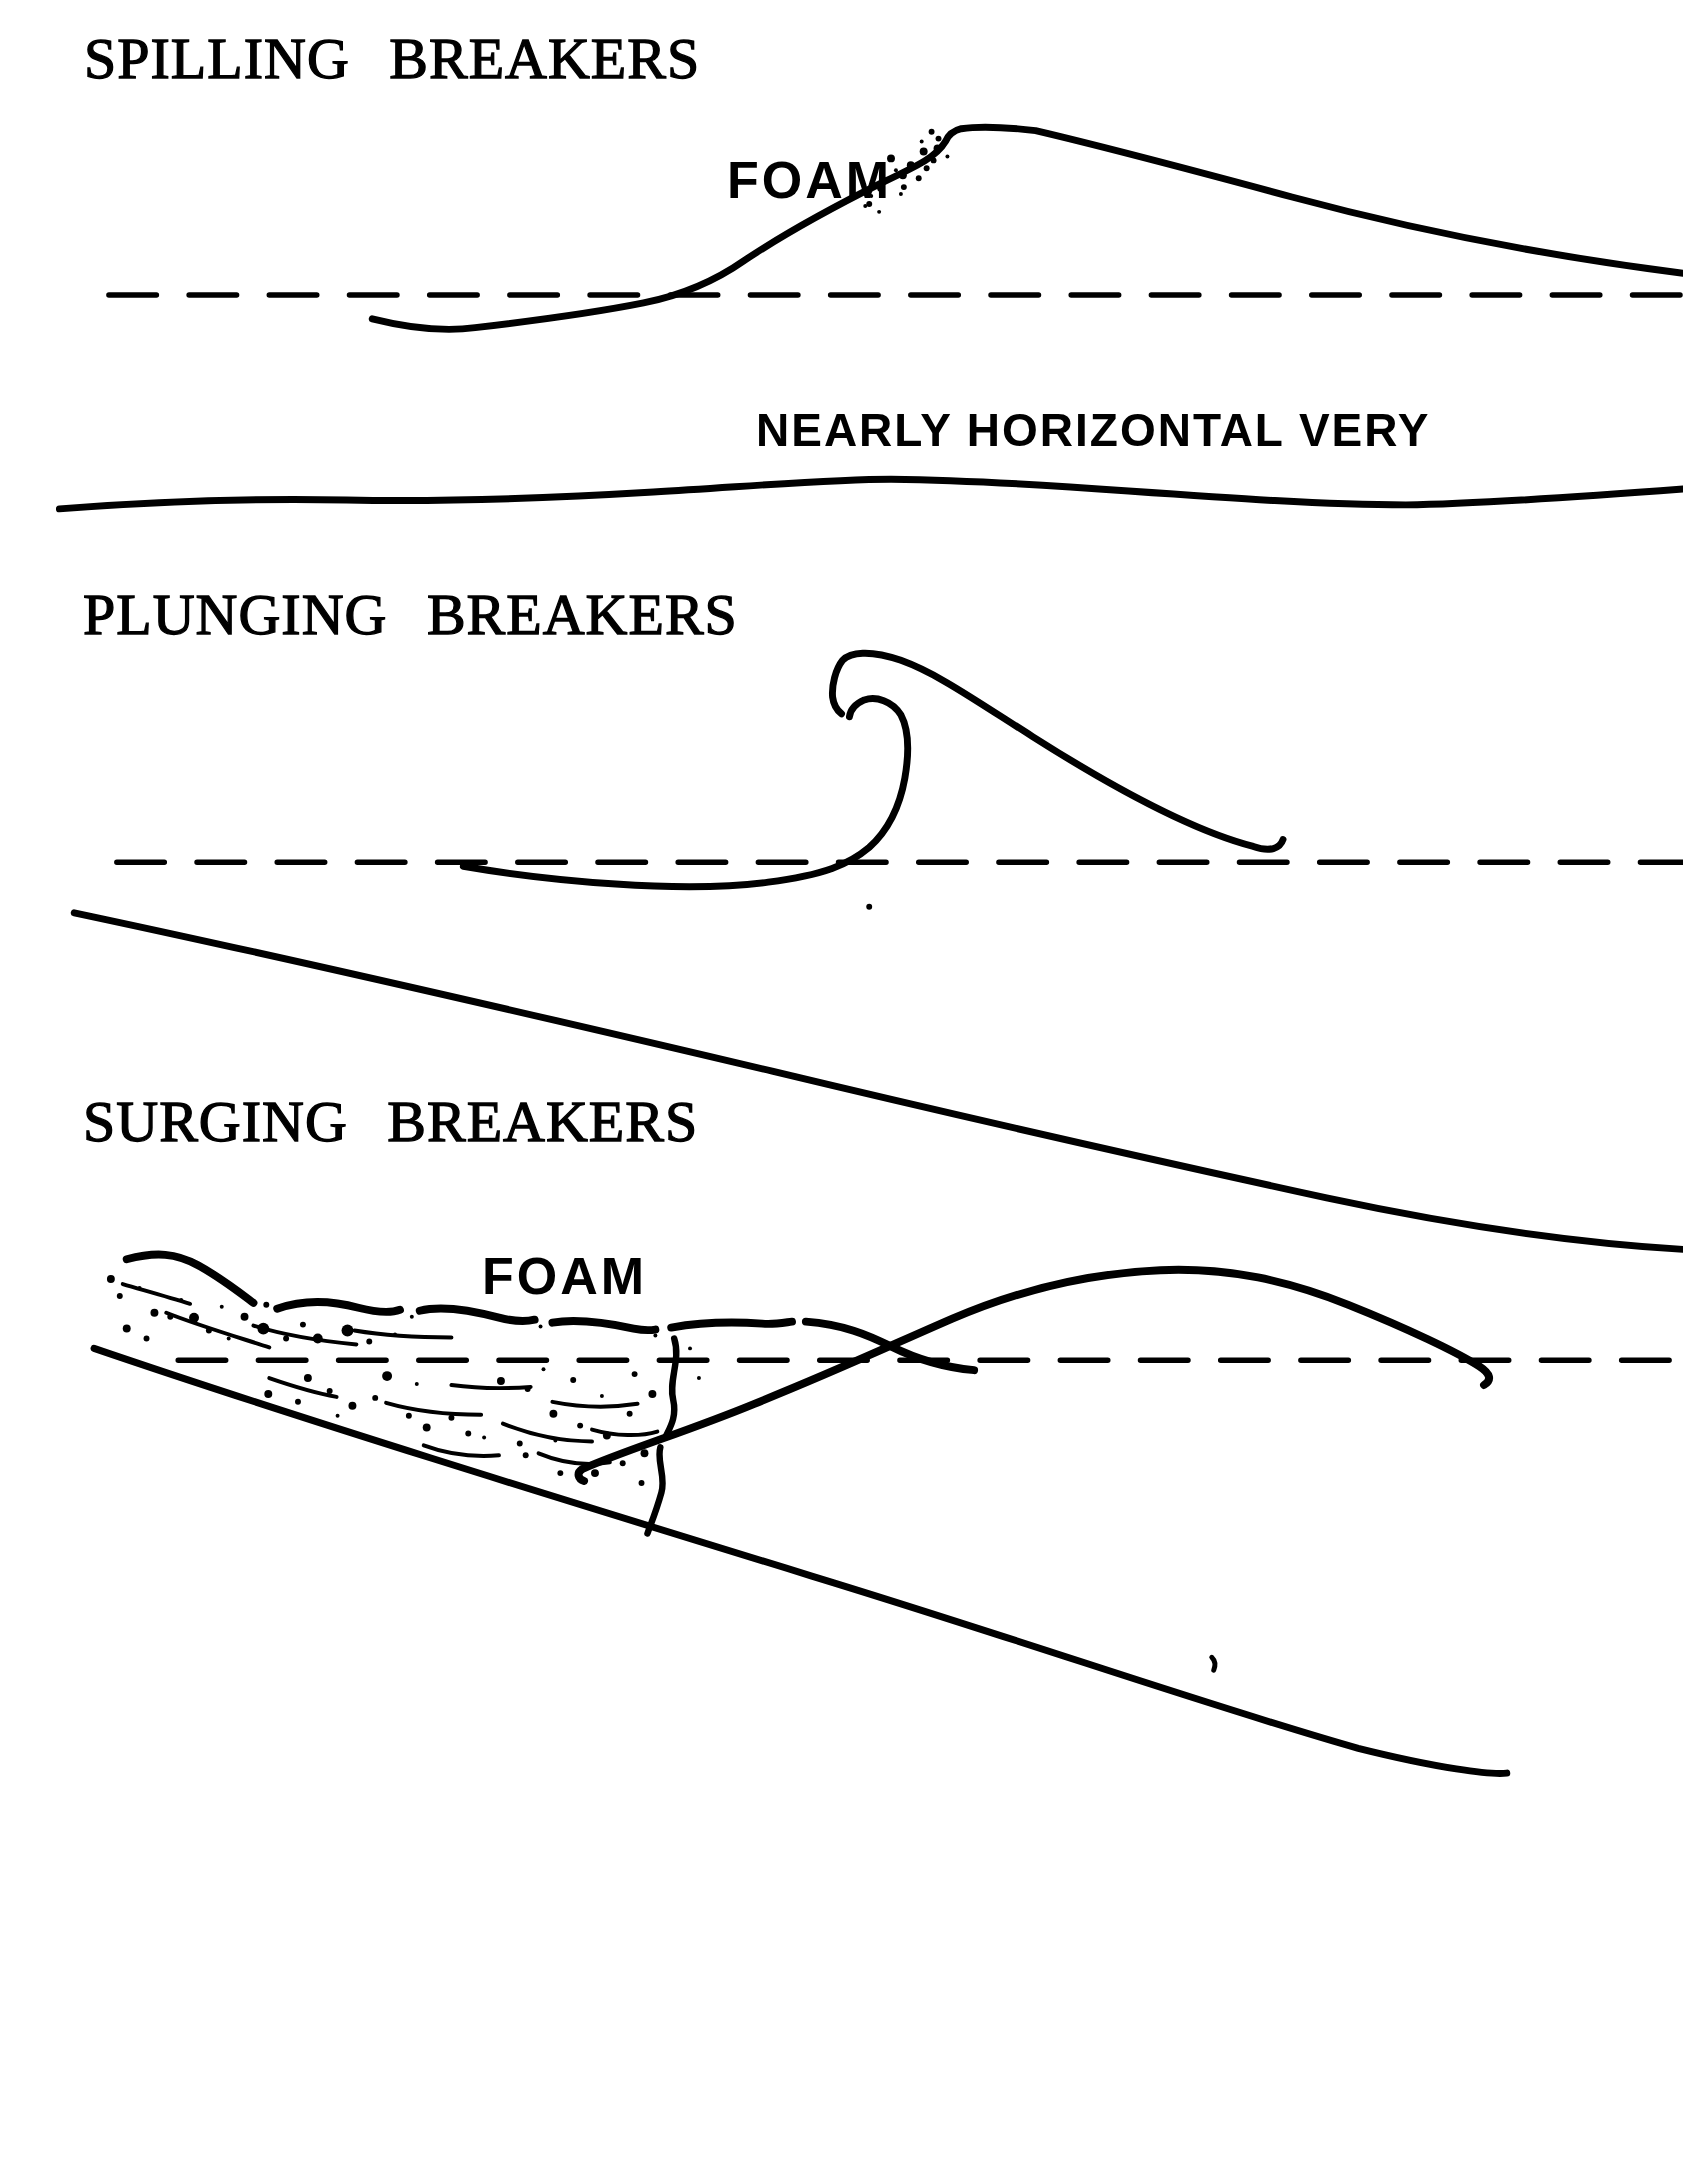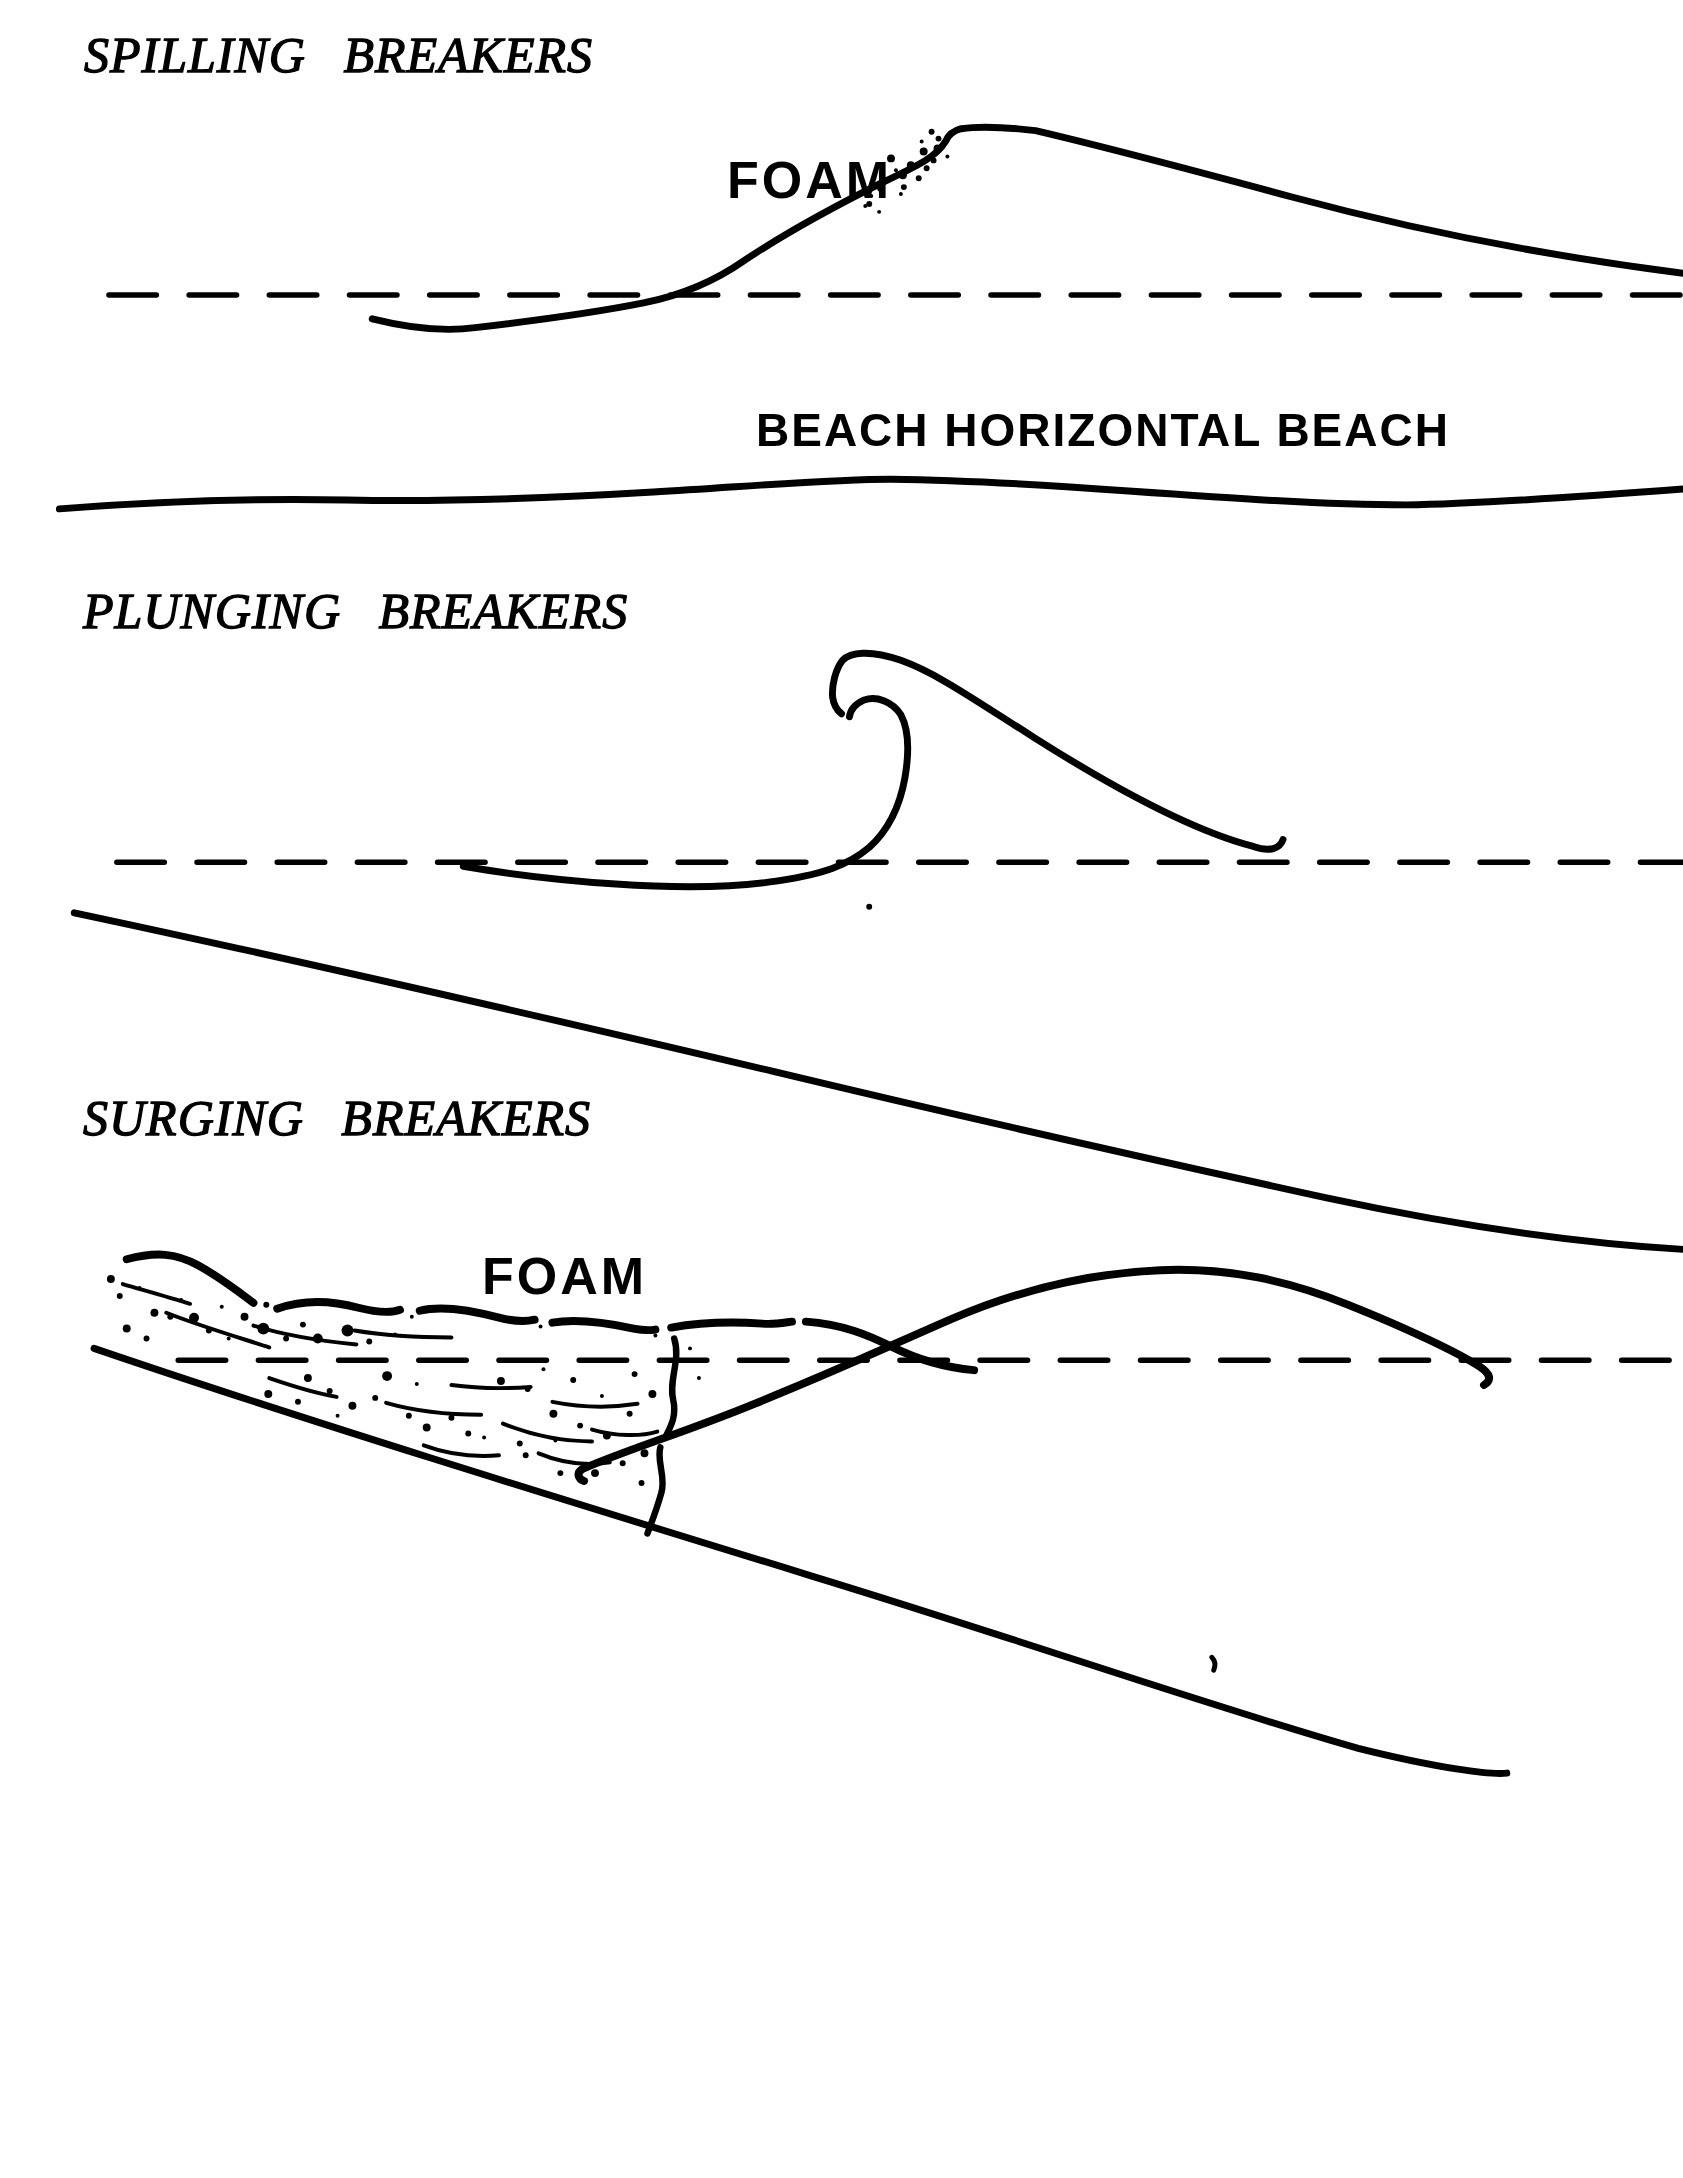--- a/index.html
+++ b/index.html
@@ -2,23 +2,23 @@
 <html><head>
 <meta charset="utf-8">
 <style>
   html,body{margin:0;padding:0;background:#ffffff;}
   .canvas{
     position:relative;width:1683px;height:2178px;background:#ffffff;
     font-family:"Liberation Sans",sans-serif;color:#000;overflow:hidden;
   }
   .art{position:absolute;left:0;top:0;width:1683px;height:2178px;}
   .title{
-    position:absolute;font-family:"Liberation Serif",serif;font-size:50px;
+    position:absolute;font-family:"Liberation Serif",serif;font-size:58px;
     font-weight:400;letter-spacing:1px;word-spacing:24px;white-space:nowrap;
-    -webkit-text-stroke:1.3px #000;line-height:1;font-style:italic;
+    -webkit-text-stroke:1.3px #000;line-height:1;
   }
   .lbl{
     position:absolute;font-family:"Liberation Sans",sans-serif;font-weight:700;
     font-size:46px;letter-spacing:2px;white-space:nowrap;line-height:1;
   }
   .lbl.foam{font-size:52px;letter-spacing:3px;}
   .ink{stroke:#000;fill:none;stroke-linecap:round;stroke-linejoin:round;}
   .dt{fill:#000;stroke:none;}
 </style>
 </head>
@@ -204,21 +204,21 @@
              C 1030,1656 1230,1726 1372,1766
              C 1452,1786 1506,1793 1522,1791"></path>
 
     <path class="ink" stroke-width="5" d="M 1224,1674 C 1227,1677 1228,1682 1226,1687"></path>
   </svg>
 
   <div class="title" style="left:84px;top:30px">SPILLING BREAKERS</div>
 
   <div class="lbl foam" style="left:727px;top:154px">FOAM</div>
 
-  <div class="lbl" style="left:756px;top:407px">BEACH HORIZONTAL BEACH</div>
+  <div class="lbl" style="left:756px;top:407px">NEARLY HORIZONTAL VERY</div>
 
   <div class="title" style="left:83px;top:586px">PLUNGING BREAKERS</div>
 
 
   <div class="title" style="left:83px;top:1093px">SURGING BREAKERS</div>
 
   <div class="lbl foam" style="left:482px;top:1250px">FOAM</div>
 
 
 </div>

